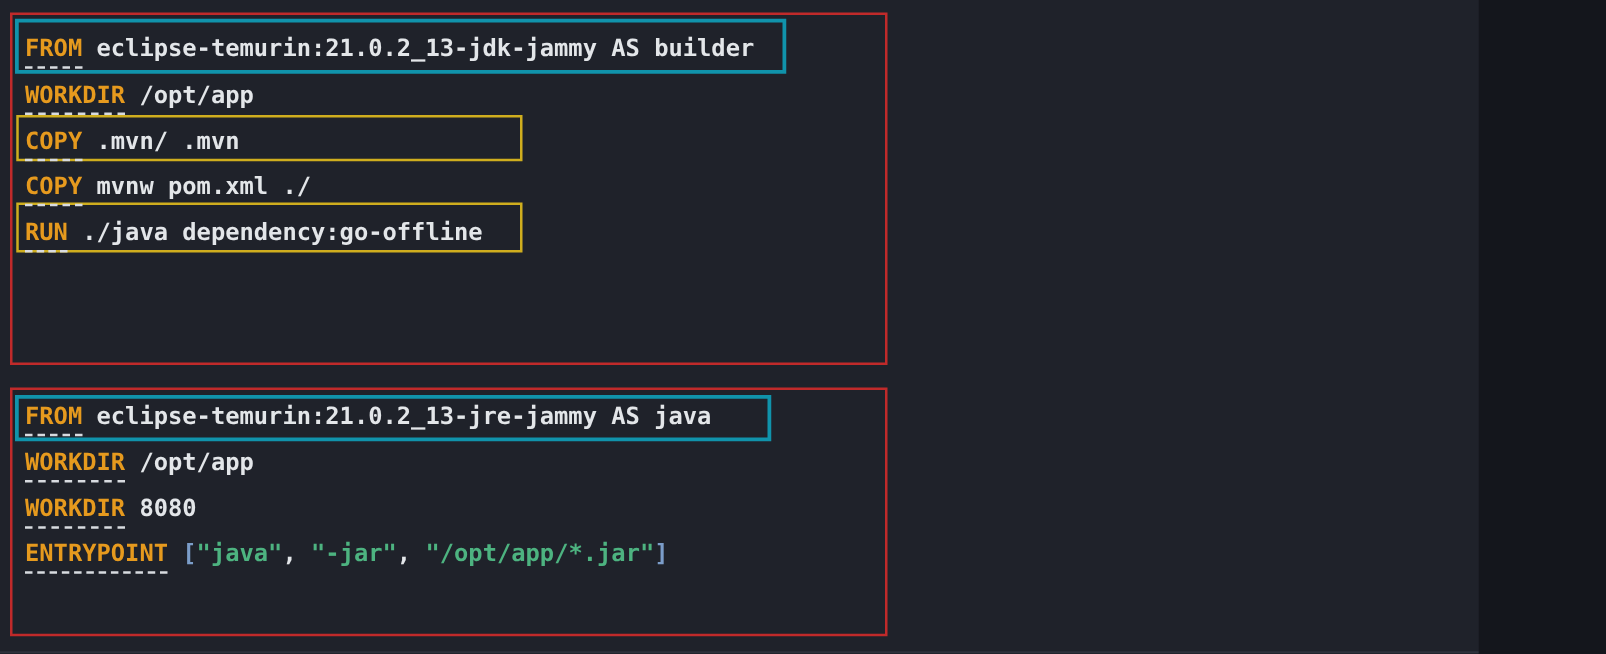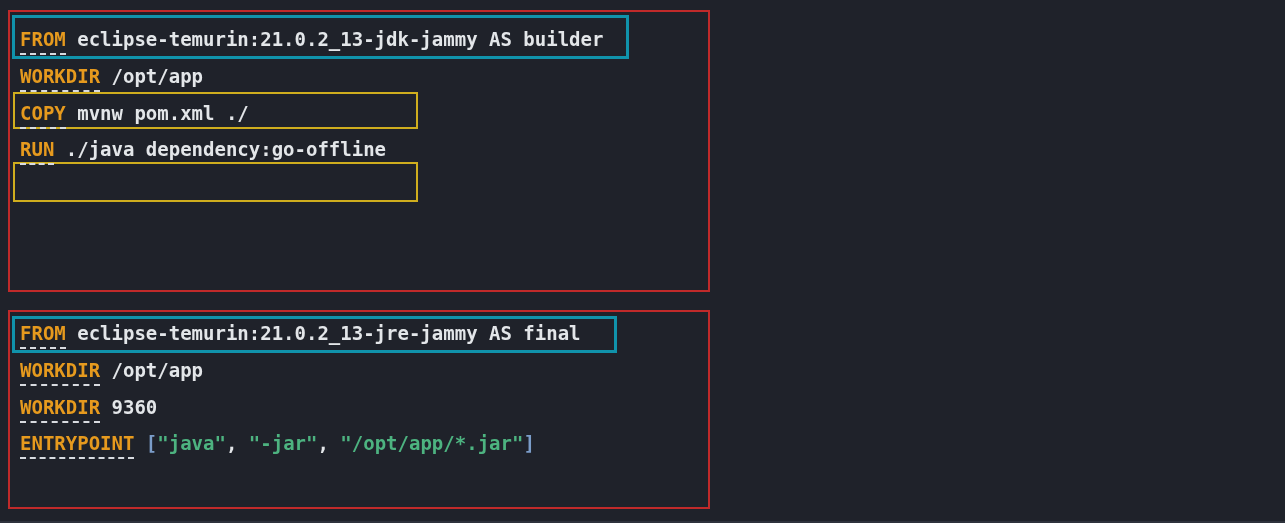--- a/index.html
+++ b/index.html
@@ -1,18 +1,18 @@
 <!DOCTYPE html>
 <html style="--background: #1f222a; --plain: #e3e6e9; --keyword: #e69a1e; --string: #4db380; --bracket: #7b9dc9; --operator: #5d8fdb; --underline: #d8dbe0; --red-box: #c02a2a; --cyan-box: #1093ab; --yellow-box: #cfae1e;"><head>
 <meta charset="utf-8">
 <style>
   html, body { margin: 0; padding: 0; background: #14161c; }
   .canvas {
     position: relative;
-    width: 1285px;
+    width: 1183px;
     height: 523px;
     background: var(--background, #1f222a);
     overflow: hidden;
     font-family: "DejaVu Sans Mono", "Liberation Mono", monospace;
     font-weight: 700;
     font-size: 19px;
     color: var(--plain, #e3e6e9);
   }
 
   
@@ -66,24 +66,25 @@
   <div class="overlay-box box-red box-red-1"></div>
   <div class="overlay-box box-cyan box-cyan-1"></div>
   <div class="overlay-box box-yellow box-yellow-1"></div>
   <div class="overlay-box box-yellow box-yellow-2"></div>
   <div class="overlay-box box-red box-red-2"></div>
   <div class="overlay-box box-cyan box-cyan-2"></div>
 
   <div class="code-block code-block-1">
       <div class="code-line"><span class="seg-keyword">FROM</span><span class="seg-plain"> eclipse-temurin:21.0.2_13-jdk-jammy AS builder</span></div>
       <div class="code-line"><span class="seg-keyword">WORKDIR</span><span class="seg-plain"> /opt/app</span></div>
+      <div class="code-line"><span class="seg-keyword">COPY</span><span class="seg-plain"> .mvn/ .mvn</span></div>
       <div class="code-line"><span class="seg-keyword">COPY</span><span class="seg-plain"> mvnw pom.xml ./</span></div>
       <div class="code-line"><span class="seg-keyword">RUN</span><span class="seg-plain"> ./java dependency:go-offline</span></div>
     </div>
   <div class="code-block code-block-2">
-      <div class="code-line"><span class="seg-keyword">FROM</span><span class="seg-plain"> eclipse-temurin:21.0.2_13-jre-jammy AS final</span></div>
+      <div class="code-line"><span class="seg-keyword">FROM</span><span class="seg-plain"> eclipse-temurin:21.0.2_13-jre-jammy AS java</span></div>
       <div class="code-line"><span class="seg-keyword">WORKDIR</span><span class="seg-plain"> /opt/app</span></div>
-      <div class="code-line"><span class="seg-keyword">WORKDIR</span><span class="seg-plain"> 9360</span></div>
+      <div class="code-line"><span class="seg-keyword">WORKDIR</span><span class="seg-plain"> 8080</span></div>
       <div class="code-line"><span class="seg-keyword">ENTRYPOINT</span><span class="seg-plain"> </span><span class="seg-bracket">[</span><span class="seg-string">"java"</span><span class="seg-plain">, </span><span class="seg-string">"-jar"</span><span class="seg-plain">, </span><span class="seg-string">"/opt/app/*.jar"</span><span class="seg-bracket">]</span></div>
     </div>
 
   <div class="bottom-edge"></div>
 </div>
 
 </body></html>

